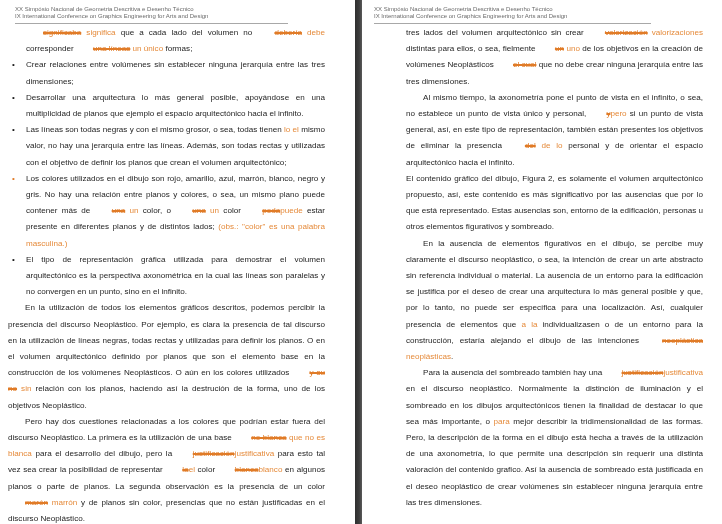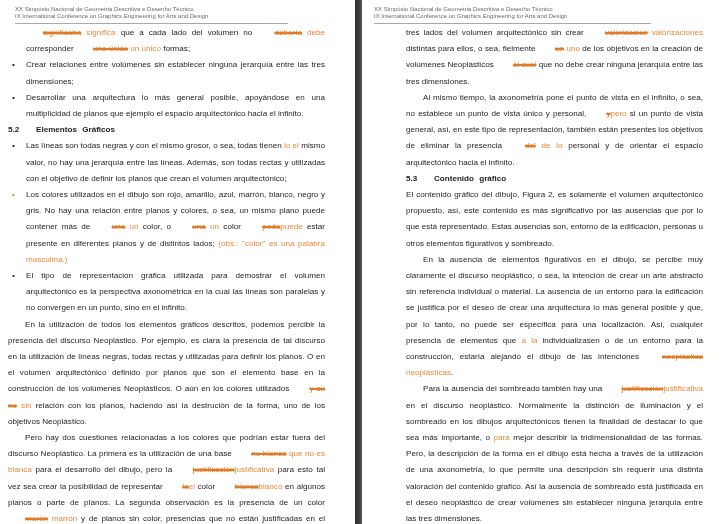--- a/index.html
+++ b/index.html
@@ -27,26 +27,25 @@
 <body>
 
 <div class="page" id="page-left">
   <div class="hdr" style="left:15px;">
     <div>XX Simpósio Nacional de Geometria Descritiva e Desenho Técnico</div>
     <div>IX International Conference on Graphics Engineering for Arts and Design</div>
   </div>
   <div class="rule" style="left:15px; width:273px;"></div>
 
   <div class="body" style="left:8px; top:25px; width:317px;">
-    <p style="padding-left:18px;"><span class="del">significaba</span> <span class="ins">significa</span><span> que a cada lado del volumen no </span><span class="del">debería</span> <span class="ins">debe</span><span> corresponder </span><span class="del">una único</span> <span class="ins">un único</span><span> formas;</span></p>
+    <p style="padding-left:18px;"><span class="del">significaba</span> <span class="ins">significa</span><span> que a cada lado del volumen no </span><span class="del">debería</span> <span class="ins">debe</span><span> corresponder </span><span class="del">una líneas</span> <span class="ins">un único</span><span> formas;</span></p>
 
     <p class="bl"><span class="dot">•</span><span>Crear relaciones entre volúmenes sin establecer ninguna jerarquía entre las tres dimensiones;</span></p>
     <p class="bl"><span class="dot">•</span><span>Desarrollar una arquitectura lo más general posible, apoyándose en una multiplicidad de planos que ejemplo el espacio arquitectónico hacia el infinito.</span></p>
 
-    <p class="sec"><span class="num">5.2</span><span style="word-spacing:3px;">Elementos Gráficos</span></p>
 
 
     <p class="bl"><span class="dot">•</span><span>Las líneas son todas negras y con el mismo grosor, o sea, todas tienen </span><span class="ins">lo el</span><span> mismo valor, no hay una jerarquía entre las líneas. Además, son todas rectas y utilizadas con el objetivo de definir los planos que crean el volumen arquitectónico;</span></p>
 
     <p class="bl"><span class="dot orange">•</span><span>Los colores utilizados en el dibujo son rojo, amarillo, azul, marrón, blanco, negro y gris. No hay una relación entre planos y colores, o sea, un mismo plano puede contener más de </span><span class="del">una</span> <span class="ins">un</span><span> color, o </span><span class="del">una</span> <span class="ins">un</span><span> color </span><span class="del">poda</span><span class="ins">puede</span><span> estar presente en diferentes planos y de distintos lados; </span><span class="ins">(obs.: "color" es una palabra masculina.)</span></p>
 
     <p class="bl"><span class="dot">•</span><span>El tipo de representación gráfica utilizada para demostrar el volumen arquitectónico es la perspectiva axonométrica en la cual las líneas son paralelas y no convergen en un punto, sino en el infinito.</span></p>
 
     <p class="ind"><span>En la utilización de todos los elementos gráficos descritos, podemos percibir la presencia del discurso Neoplástico. Por ejemplo, es clara la presencia de tal discurso en la utilización de líneas negras, todas rectas y utilizadas para definir los planos. O en el volumen arquitectónico definido por planos que son el elemento base en la construcción de los volúmenes Neoplásticos. O aún en los colores utilizados </span><span class="del">y su no</span> <span class="ins">sin</span><span> relación con los planos, haciendo así la destrución de la forma, uno de los objetivos Neoplástico.</span></p>
 
@@ -62,21 +61,20 @@
     <div>XX Simpósio Nacional de Geometria Descritiva e Desenho Técnico</div>
     <div>IX International Conference on Graphics Engineering for Arts and Design</div>
   </div>
   <div class="rule" style="left:12px; width:277px;"></div>
 
   <div class="body" style="left:44px; top:25px; width:297px;">
     <p><span>tres lados del volumen arquitectónico sin crear </span><span class="del">valorización</span> <span class="ins">valorizaciones</span><span> distintas para ellos, o sea, fielmente </span><span class="del">un</span> <span class="ins">uno</span><span> de los objetivos en la creación de volúmenes Neoplásticos </span><span class="del">el cual</span><span> que no debe crear ninguna jerarquía entre las tres dimensiones.</span></p>
 
     <p class="ind"><span>Al mismo tiempo, la axonometría pone el punto de vista en el infinito, o sea, no establece un punto de vista único y personal, </span><span class="del">y</span><span class="ins">pero</span><span> si un punto de vista general, así, en este tipo de representación, también están presentes los objetivos de eliminar la presencia </span><span class="del">del</span> <span class="ins">de lo</span><span> personal y de orientar el espacio arquitectónico hacia el infinito.</span></p>
 
-    <p class="sec"><span class="num">5.3</span><span style="word-spacing:3px;">Contenido gráfico</span></p>
 
     <p>El contenido gráfico del dibujo, Figura 2, es solamente el volumen arquitectónico propuesto, así, este contenido es más significativo por las ausencias que por lo que está representado. Estas ausencias son, entorno de la edificación, personas u otros elementos figurativos y sombreado.</p>
 
     <p class="ind"><span>En la ausencia de elementos figurativos en el dibujo, se percibe muy claramente el discurso neoplástico, o sea, la intención de crear un arte abstracto sin referencia individual o material. La ausencia de un entorno para la edificación se justifica por el deseo de crear una arquitectura lo más general posible y que, por lo tanto, no puede ser específica para una localización. Así, cualquier presencia de elementos que </span><span class="ins">a la</span><span> individualizasen o de un entorno para la construcción, estaría alejando el dibujo de las intenciones </span><span class="del">neoplástica</span> <span class="ins">neoplásticas</span><span>.</span></p>
 
     <p class="ind"><span>Para la ausencia del sombreado también hay una </span><span class="del">justificación</span><span class="ins">justificativa</span><span> en el discurso neoplástico. Normalmente la distinción de iluminación y el sombreado en los dibujos arquitectónicos tienen la finalidad de destacar lo que sea más importante, o </span><span class="ins">para</span><span> mejor describir la tridimensionalidad de las formas. Pero, la descripción de la forma en el dibujo está hecha a través de la utilización de una axonometría, lo que permite una descripción sin requerir una distinta valoración del contenido grafico. Así la ausencia de sombreado está justificada en el deseo neoplástico de crear volúmenes sin establecer ninguna jerarquía entre las tres dimensiones.</span></p>
 
   </div>
 </div>
 

